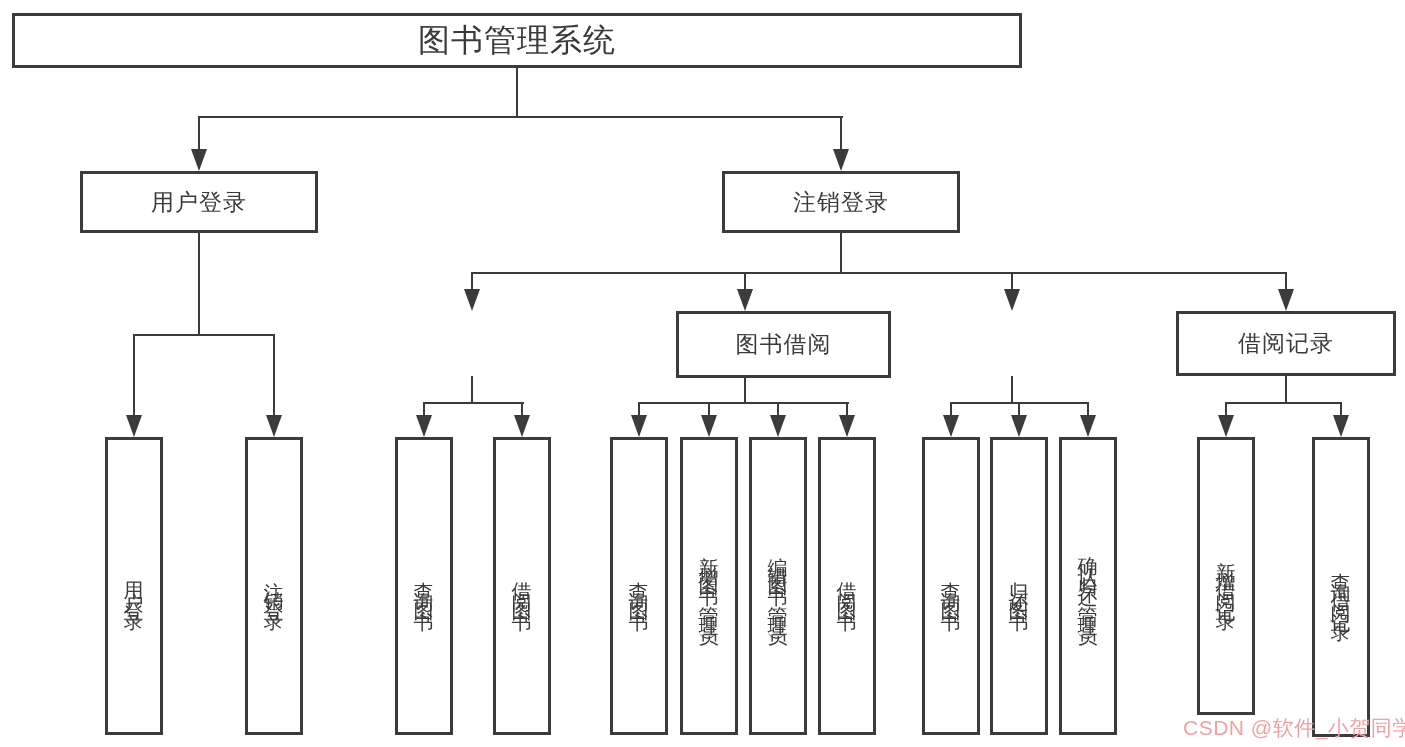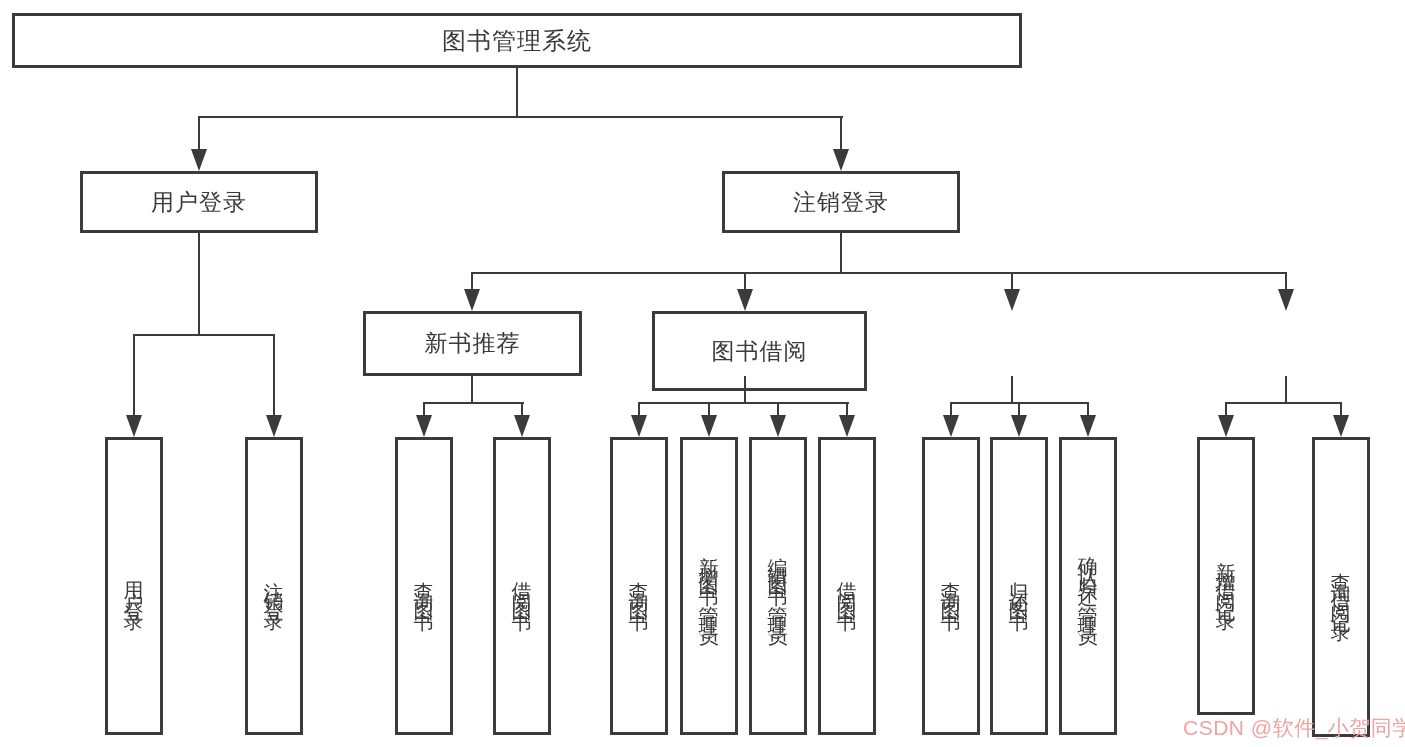--- a/index.html
+++ b/index.html
@@ -8,21 +8,21 @@
     font-family:"Liberation Sans","DejaVu Sans",sans-serif;
   }
   .canvas{position:relative;width:1405px;height:747px;background:#ffffff;}
   .node{
     position:absolute;box-sizing:border-box;background:#ffffff;
     border:3px solid #3b3b3b;color:#3a3a3a;
     display:flex;align-items:center;justify-content:center;
     white-space:nowrap;
   }
   .node.h{font-size:23px;letter-spacing:1px;}
-  .node.root{font-size:24px;}
+  .node.root{font-size:32px;}
   .node.v{
     writing-mode:vertical-rl;text-orientation:mixed;
     font-size:20px;letter-spacing:10px;line-height:1;
   }
   .vline{position:absolute;width:2px;background:#3b3b3b;}
   .hline{position:absolute;height:2px;background:#3b3b3b;}
   .arrowhead{
     position:absolute;width:0;height:0;
     border-left:8px solid transparent;
     border-right:8px solid transparent;
@@ -37,22 +37,22 @@
 </head>
 <body>
 
 <div class="canvas">
 
   <div class="node h root" style="left:12px;top:13px;width:1010px;height:55px">图书管理系统</div>
 
   <div class="node h" style="left:80px;top:171px;width:238px;height:62px">用户登录</div>
   <div class="node h" style="left:722px;top:171px;width:238px;height:62px">注销登录</div>
 
-  <div class="node h" style="left:363px;top:311px;width:219px;height:65px">新书推荐</div>
-  <div class="node h" style="left:652px;top:311px;width:215px;height:80px">图书借阅</div>
+  <div class="node h" style="left:676px;top:311px;width:215px;height:67px">图书借阅</div>
+  <div class="node h" style="left:1176px;top:311px;width:220px;height:65px">借阅记录</div>
 
   <div class="node v" style="left:105px;top:437px;width:58px;height:298px">用户登录</div>
   <div class="node v" style="left:245px;top:437px;width:58px;height:298px">注销登录</div>
 
   <div class="node v" style="left:395px;top:437px;width:58px;height:298px">查询图书</div>
   <div class="node v" style="left:493px;top:437px;width:58px;height:298px">借阅图书</div>
 
   <div class="node v" style="left:610px;top:437px;width:58px;height:298px">查询图书</div>
   <div class="node v" style="left:680px;top:437px;width:58px;height:298px">新增图书（管理员）</div>
   <div class="node v" style="left:749px;top:437px;width:58px;height:298px">编辑图书（管理员）</div>

